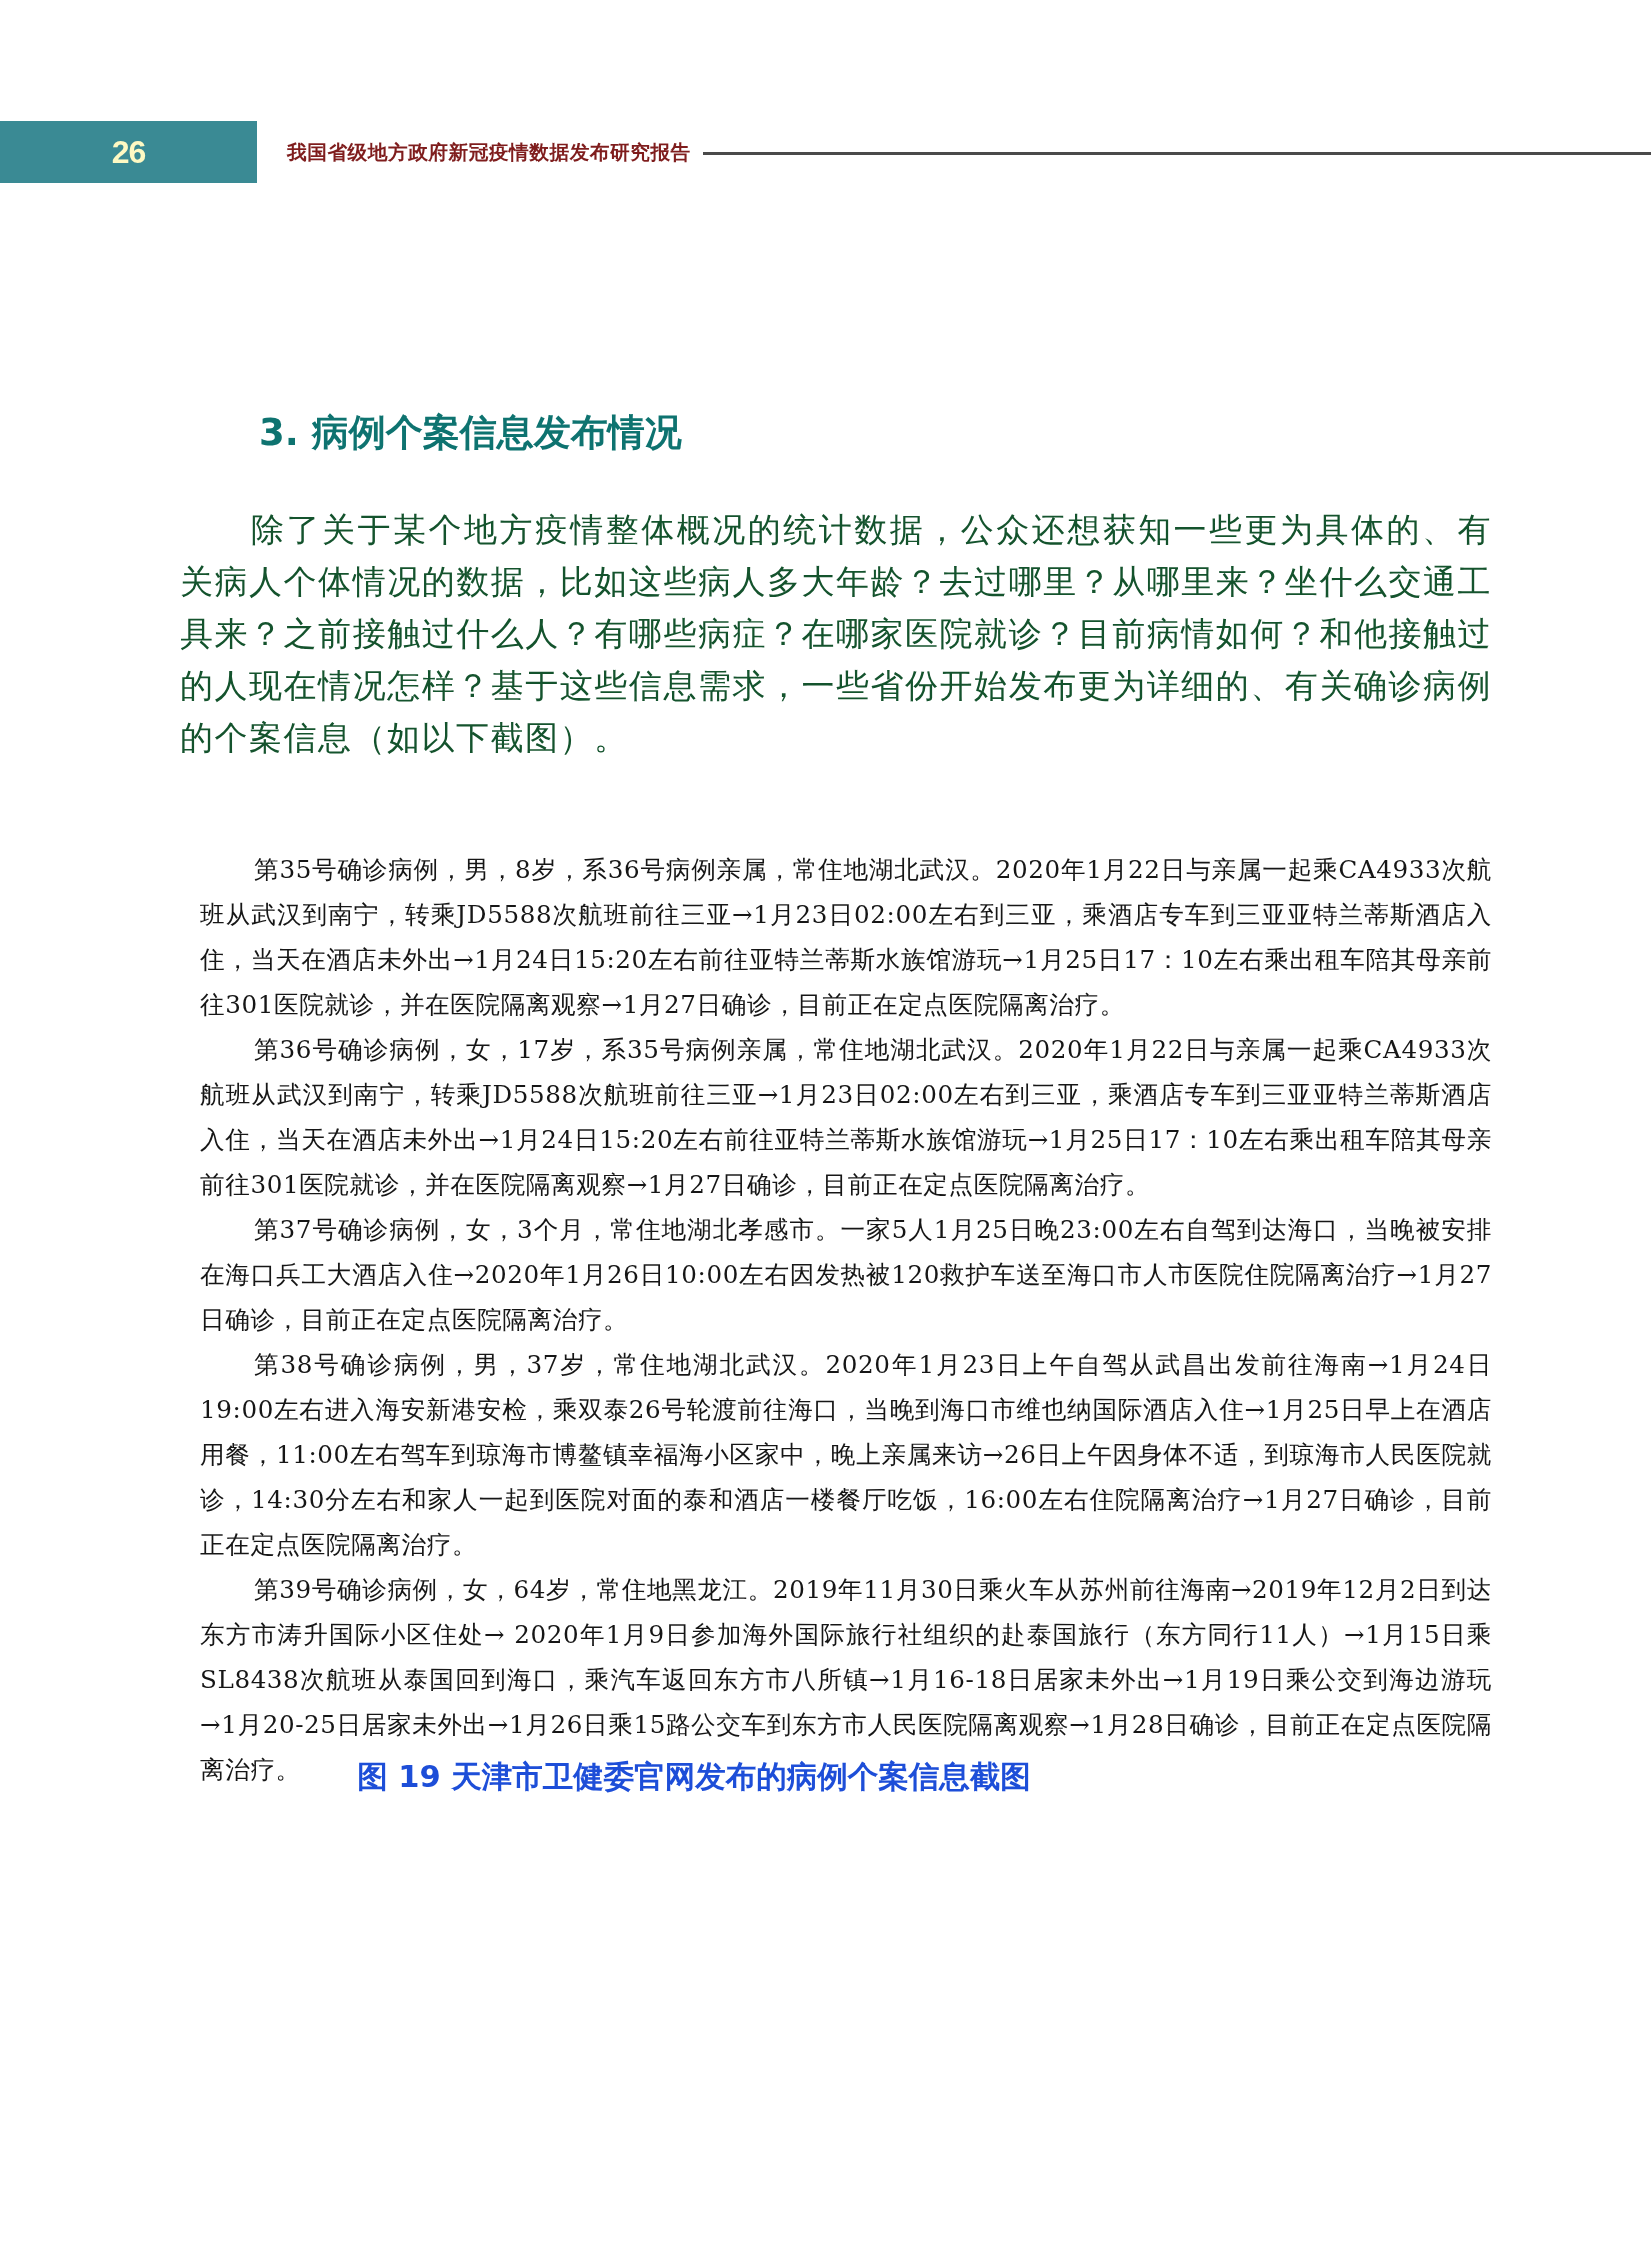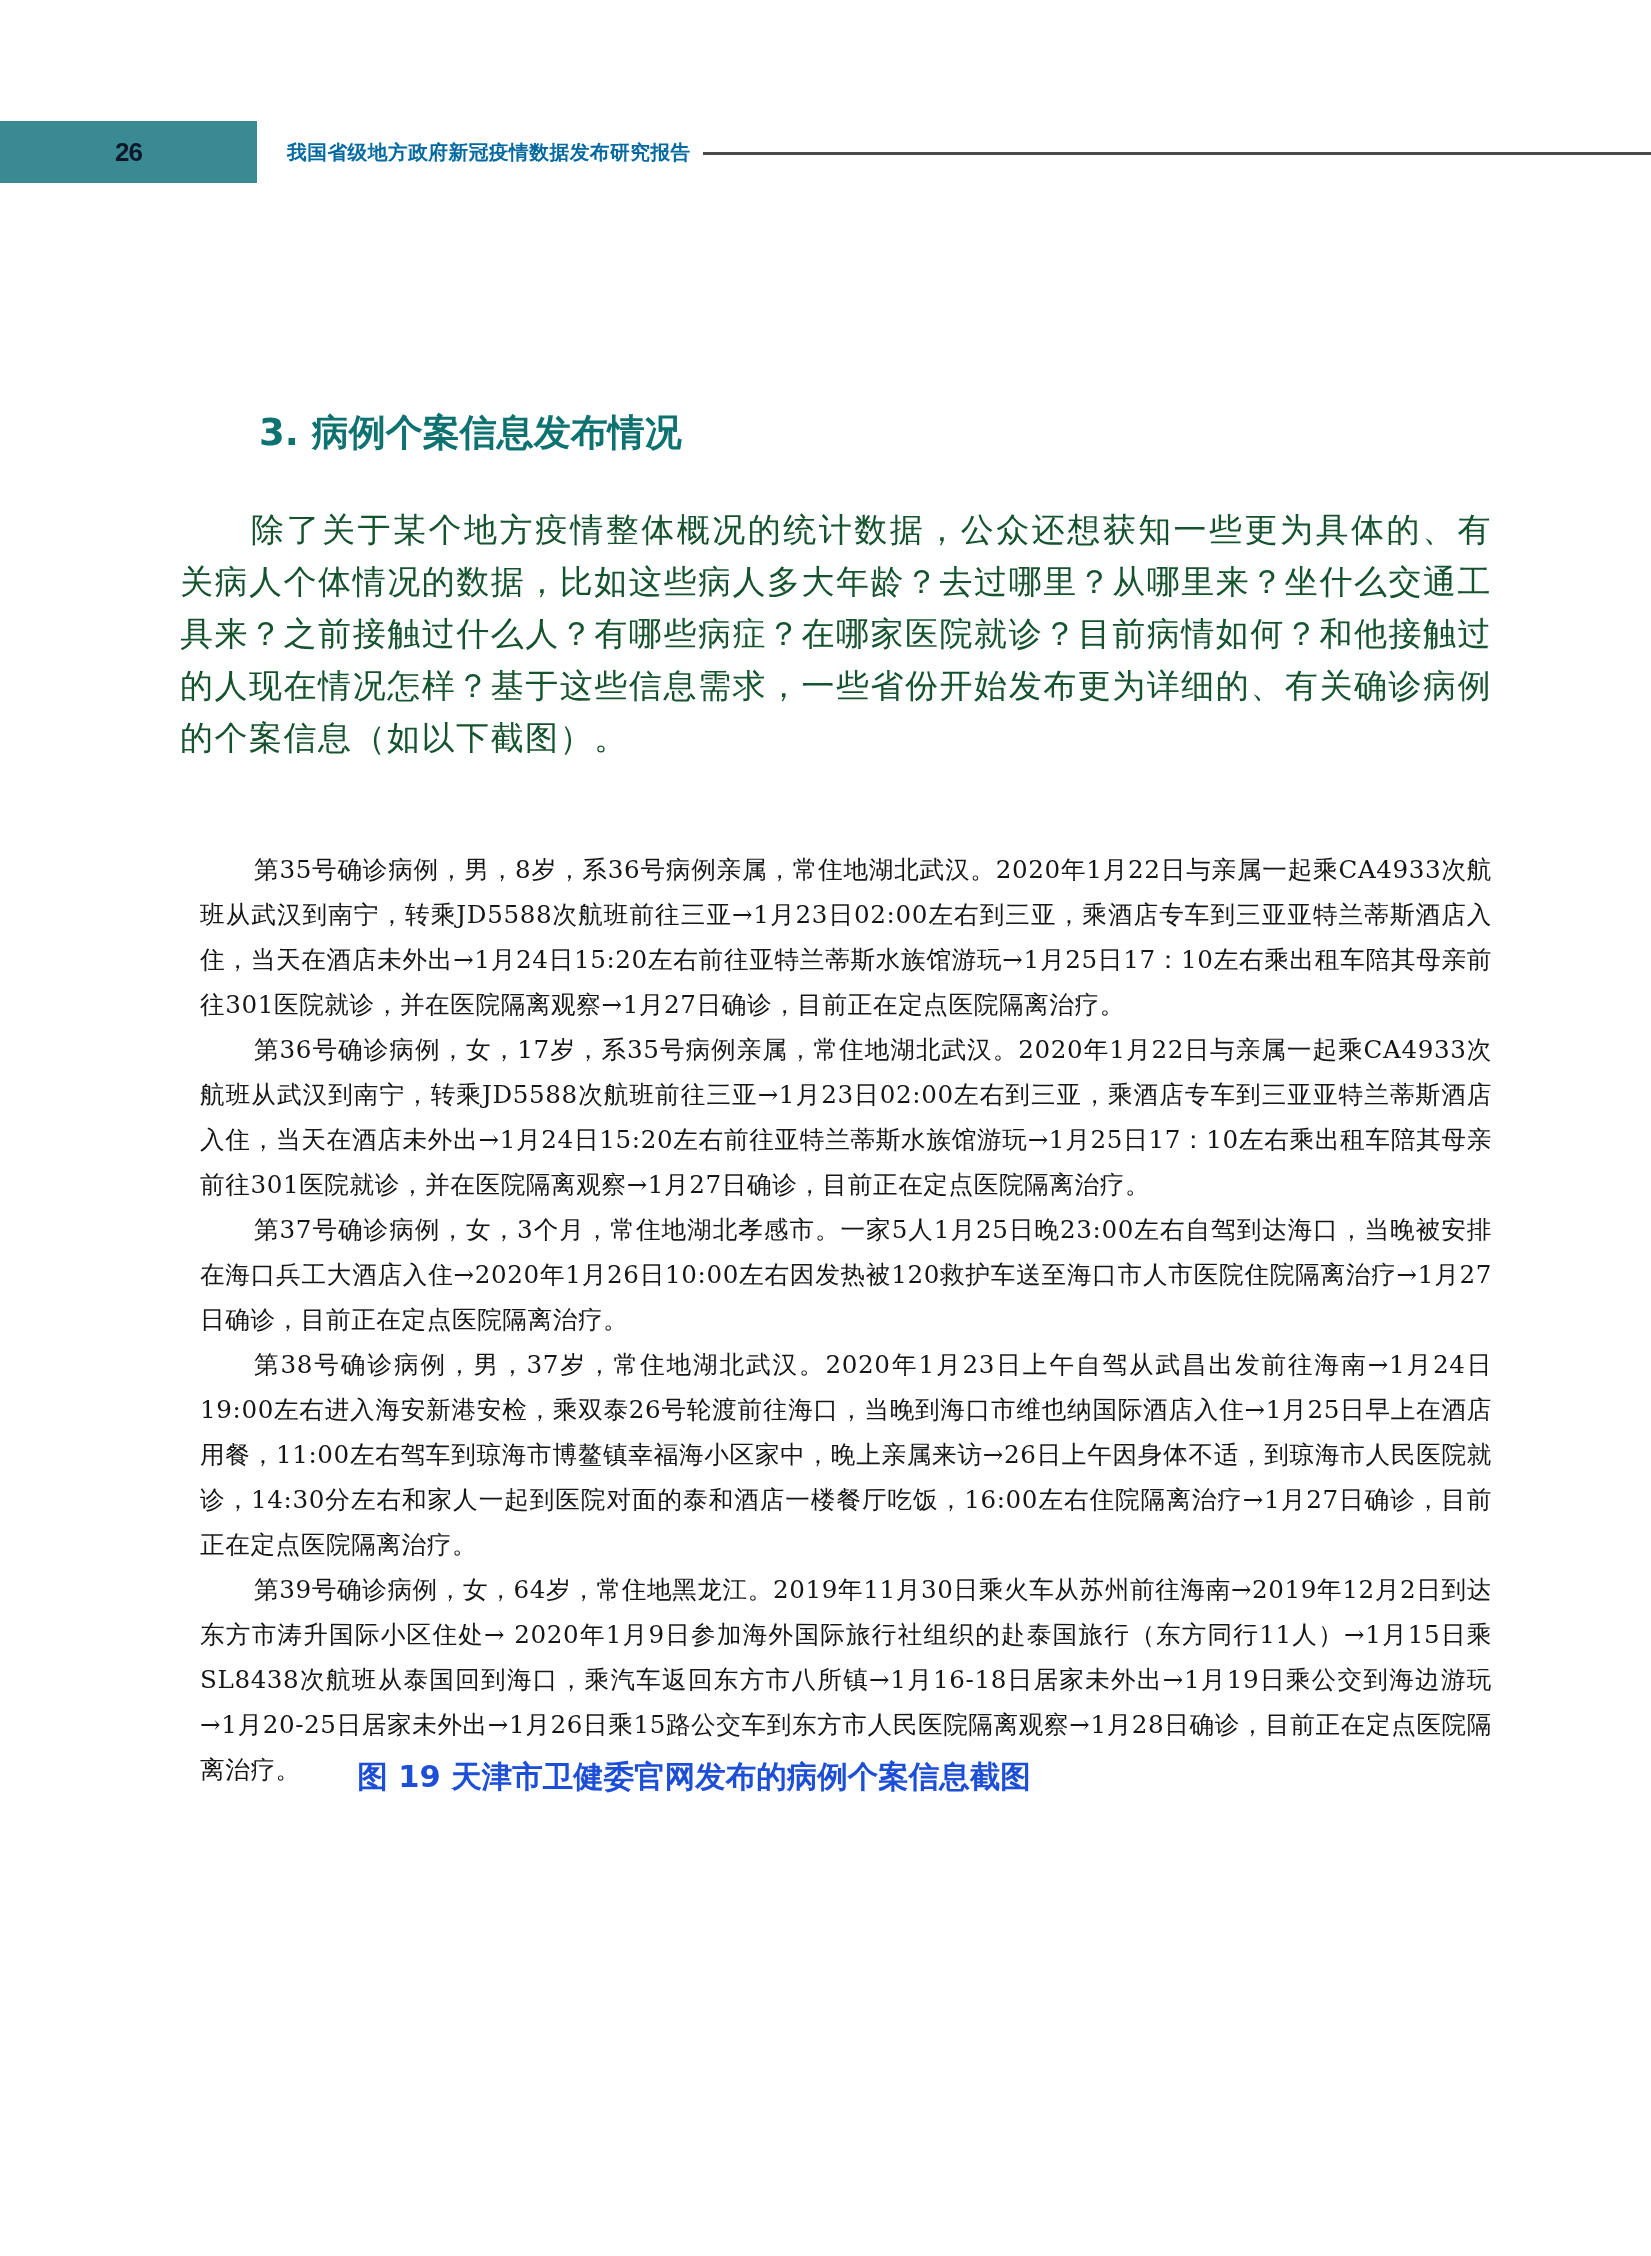--- a/index.html
+++ b/index.html
@@ -5,27 +5,27 @@
   html, body { margin: 0; padding: 0; background: #ffffff; }
   body { width: 1652px; height: 2257px; position: relative; overflow: hidden; font-family: "DejaVu Sans", "Liberation Sans", sans-serif; }
 
   .header-bar {
     position: absolute; left: 0; top: 121px; width: 257px; height: 62px;
     background: #3a8a94;
   }
   .page-number {
     position: absolute; left: 0; top: 0; width: 257px; height: 62px;
     line-height: 62px; text-align: center;
-    color: #0f172a; font-weight: bold; font-size: 26px;
+    color: #fef9c3; font-weight: bold; font-size: 32px;
     font-family: "Liberation Sans", sans-serif;
     letter-spacing: -1px;
   }
   .running-title {
     position: absolute; left: 287px; top: 138px; height: 29.6px; line-height: 29.6px;
-    font-size: 19.7px; font-weight: bold; color: #0369a1;
+    font-size: 19.7px; font-weight: bold; color: #7f1d1d;
     font-family: Liberation Serif, serif; white-space: nowrap;
     letter-spacing: 0.5px;
   }
   .header-rule {
     position: absolute; left: 703px; right: 0; top: 152px; height: 3px;
     background: #4a4a4a;
   }
 
   .section-heading {
     position: absolute; left: 243px; top: 392px; height: 49px; line-height: 49px;

